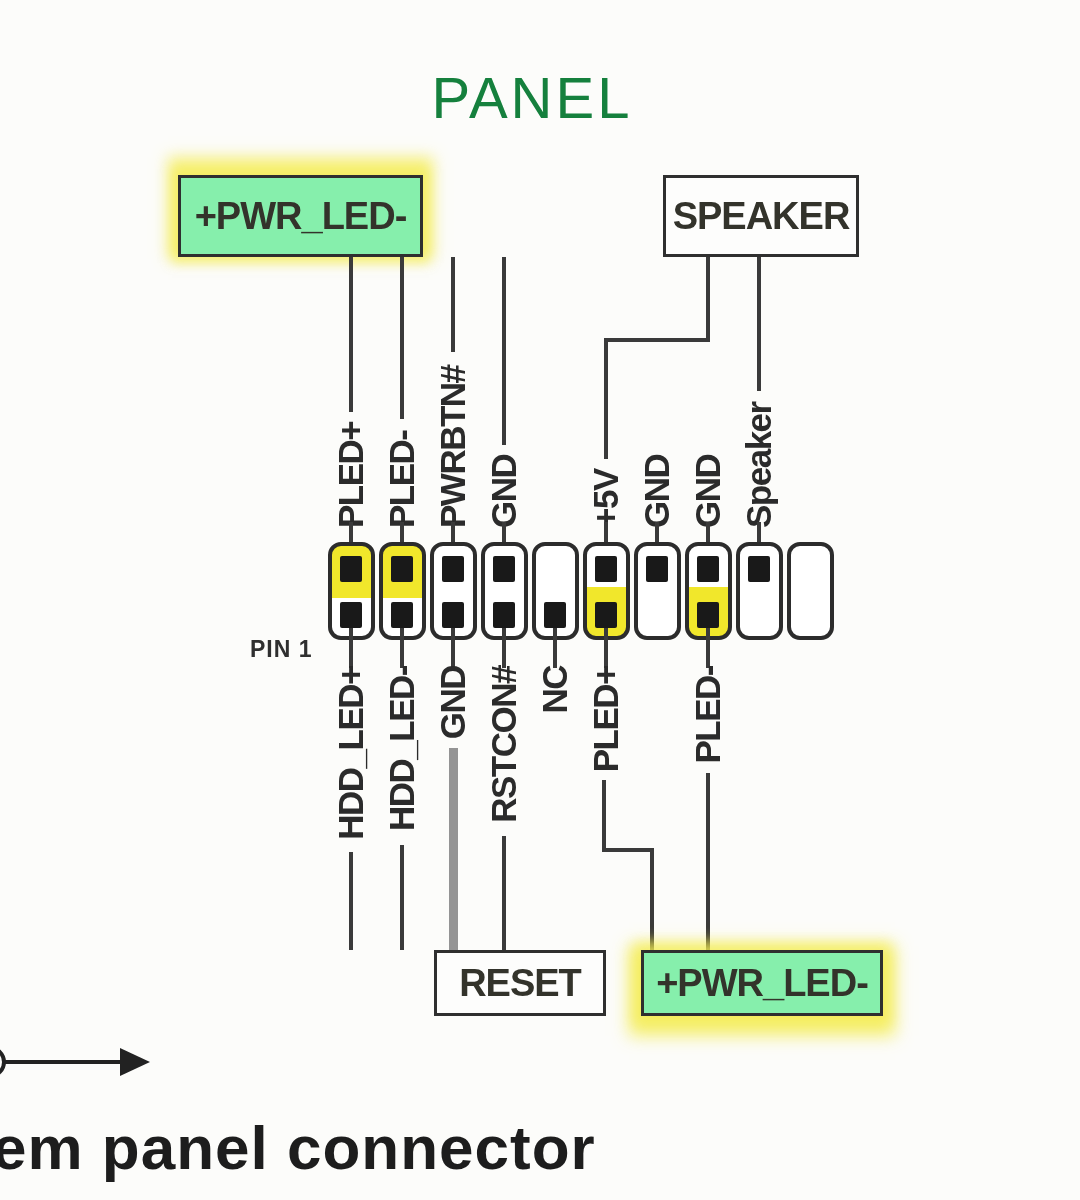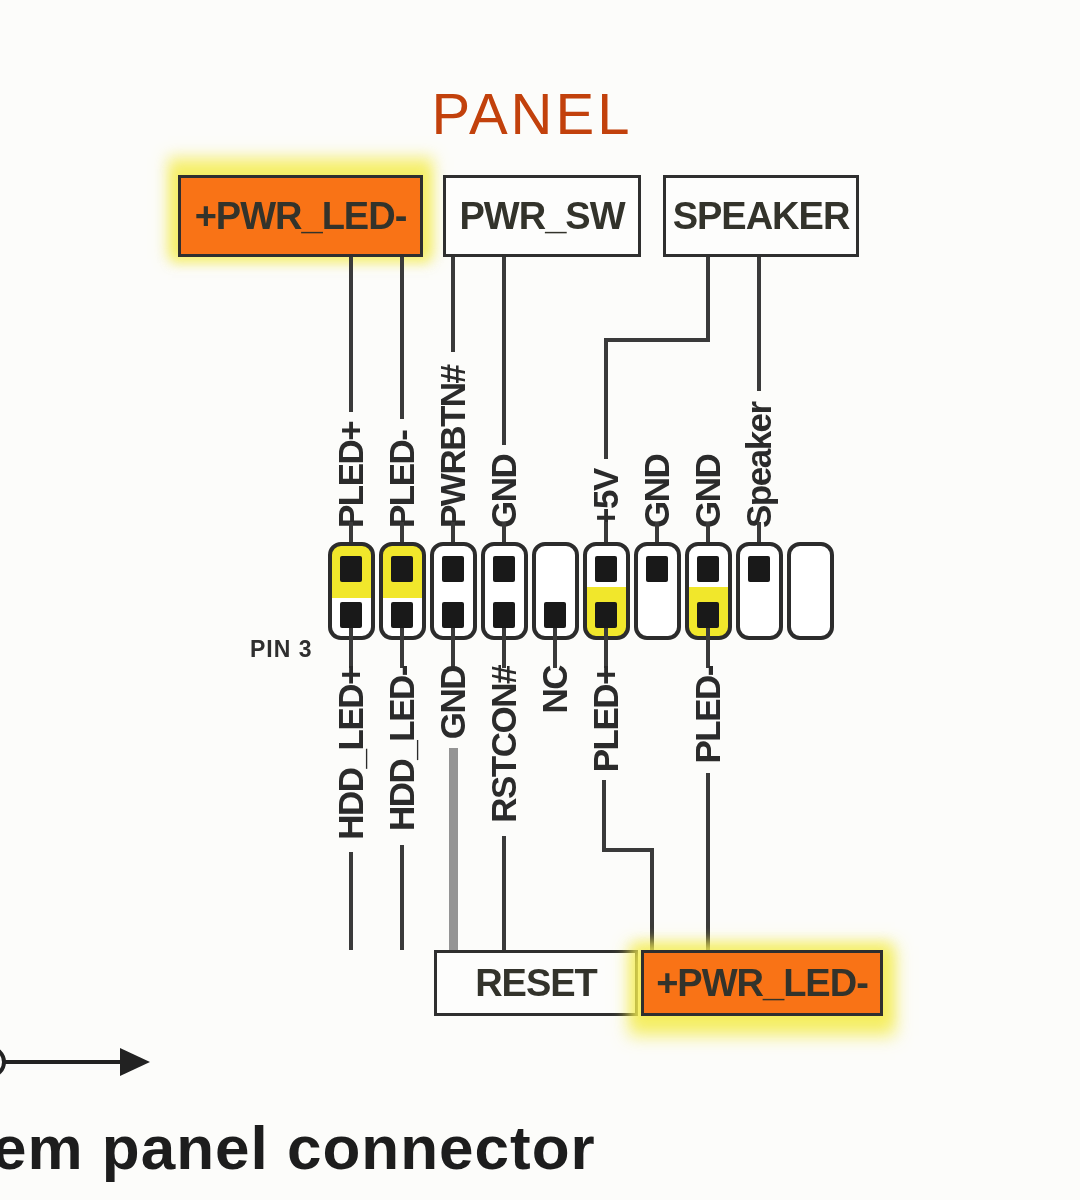--- a/index.html
+++ b/index.html
@@ -5,40 +5,40 @@
   html,body{margin:0;padding:0;}
   body{
     width:1080px;height:1200px;
     background:#fcfcfa;
     font-family:"Liberation Sans", sans-serif;
     overflow:hidden;
   }
   #stage{position:relative;width:1080px;height:1200px;}
 
   .title{
-    position:absolute;left:332px;top:80px;width:400px;
+    position:absolute;left:332px;top:64px;width:400px;
     text-align:center;font-size:58px;font-weight:500;
-    letter-spacing:3px;color:#c2410c;
+    letter-spacing:3px;color:#15803d;
   }
 
   
   .cbox{
     position:absolute;box-sizing:border-box;
     border:3px solid #2f2f2f;background:#fdfdfc;
     display:flex;align-items:center;justify-content:center;
     font-size:38px;font-weight:600;letter-spacing:-1px;color:#33332b;
     white-space:nowrap;
   }
-  .cbox.yellow{background:#f97316;}
+  .cbox.yellow{background:#86efac;}
   #tb1{left:178px;top:175px;width:245px;height:82px;
        box-shadow:0 -8px 14px 10px rgba(244,236,80,.75),0 0 10px 6px rgba(244,236,80,.5);}
   #tb2{left:443px;top:175px;width:198px;height:82px;}
   #tb3{left:663px;top:175px;width:196px;height:82px;}
   #bb1{left:179px;top:950px;width:237px;height:66px;}
-  #bb2{left:434px;top:950px;width:204px;height:66px;}
+  #bb2{left:434px;top:950px;width:172px;height:66px;}
   #bb3{left:641px;top:950px;width:242px;height:66px;
        box-shadow:0 8px 16px 12px rgba(244,236,80,.8),0 0 12px 8px rgba(244,236,80,.55);}
 
   
   .vline{position:absolute;width:4px;background:#3a3a3a;}
   .hline{position:absolute;height:4px;background:#3a3a3a;}
   .vline.thick{width:9px;background:#949494;}
 
   
   .vlabel{
@@ -83,21 +83,20 @@
   }
 </style>
 </head>
 <body>
 
 <div id="stage">
 
   <div class="title">PANEL</div>
 
   <div class="cbox yellow" id="tb1">+PWR_LED-</div>
-  <div class="cbox" id="tb2">PWR_SW</div>
   <div class="cbox" id="tb3">SPEAKER</div>
 
   <div class="vline" style="left:349px;top:257px;height:155px;"></div>
   <div class="vline" style="left:400px;top:257px;height:162px;"></div>
   <div class="vline" style="left:451px;top:257px;height:95px;"></div>
   <div class="vline" style="left:502px;top:257px;height:188px;"></div>
   <div class="vline" style="left:706px;top:257px;height:85px;"></div>
   <div class="hline" style="left:604px;top:338px;width:106px;"></div>
   <div class="vline" style="left:604px;top:338px;height:121px;"></div>
   <div class="vline" style="left:757px;top:257px;height:134px;"></div>
@@ -141,21 +140,21 @@
   <div class="pin" style="left:748px;top:556px;"></div>
 
   <div class="pin" style="left:340px;top:602px;"></div>
   <div class="pin" style="left:391px;top:602px;"></div>
   <div class="pin" style="left:442px;top:602px;"></div>
   <div class="pin" style="left:493px;top:602px;"></div>
   <div class="pin" style="left:544px;top:602px;"></div>
   <div class="pin" style="left:595px;top:602px;"></div>
   <div class="pin" style="left:697px;top:602px;"></div>
 
-  <div class="pin1">PIN 3</div>
+  <div class="pin1">PIN 1</div>
 
   <div class="vline" style="left:349px;top:628px;height:40px;"></div>
   <div class="vline" style="left:400px;top:628px;height:40px;"></div>
   <div class="vline" style="left:451px;top:628px;height:40px;"></div>
   <div class="vline" style="left:502px;top:628px;height:40px;"></div>
   <div class="vline" style="left:553px;top:628px;height:40px;"></div>
   <div class="vline" style="left:604px;top:628px;height:40px;"></div>
   <div class="vline" style="left:706px;top:628px;height:40px;"></div>
 
   <div class="vlabel down" style="left:331px;top:666px;">HDD_LED+</div>

